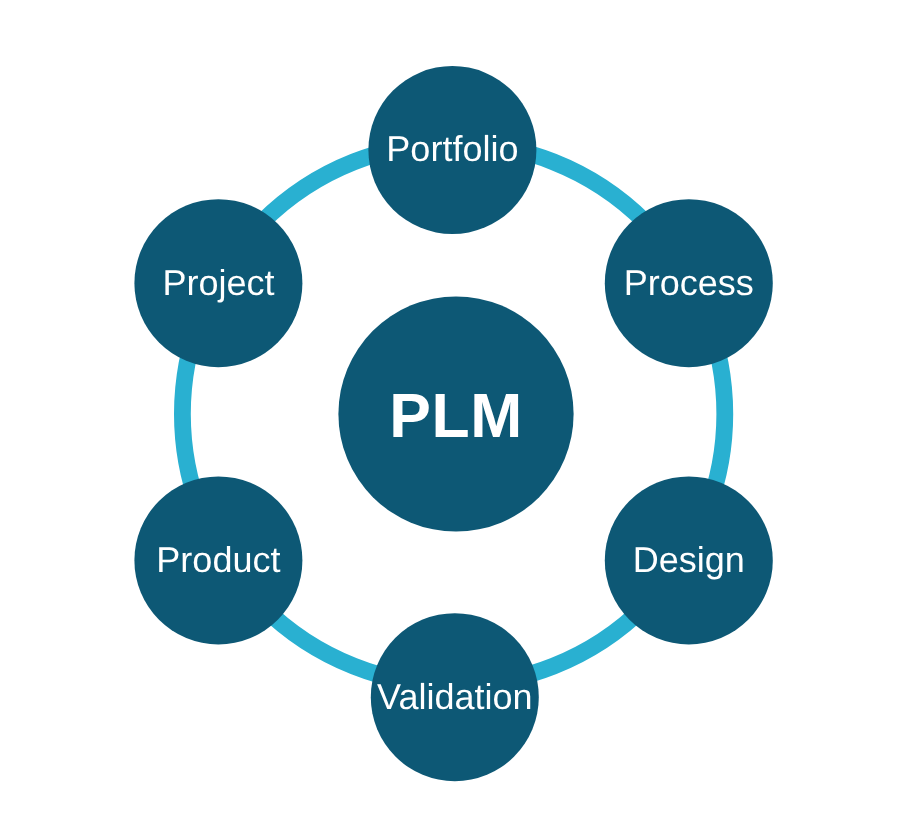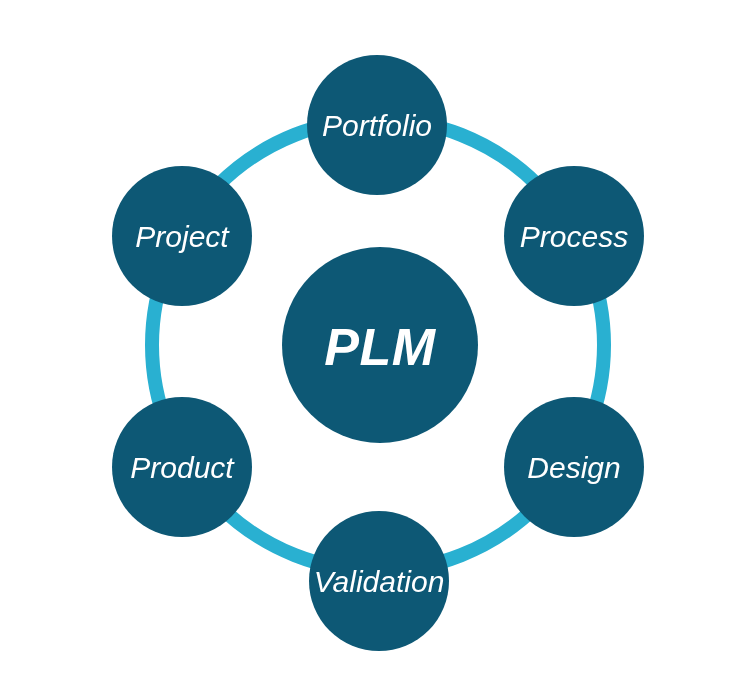--- a/index.html
+++ b/index.html
@@ -12,21 +12,20 @@
     width: 750px;
     height: 700px;
     font-family: "Liberation Sans", sans-serif;
     overflow: hidden;
   }
   #diagram-root {
     position: relative;
     width: 750px;
     height: 700px;
     background: #ffffff;
-    font-style: italic;
   }
   #diagram-svg {
     position: absolute;
     left: 0;
     top: 0;
     width: 750px;
     height: 700px;
     display: block;
   }
   .node-label {

